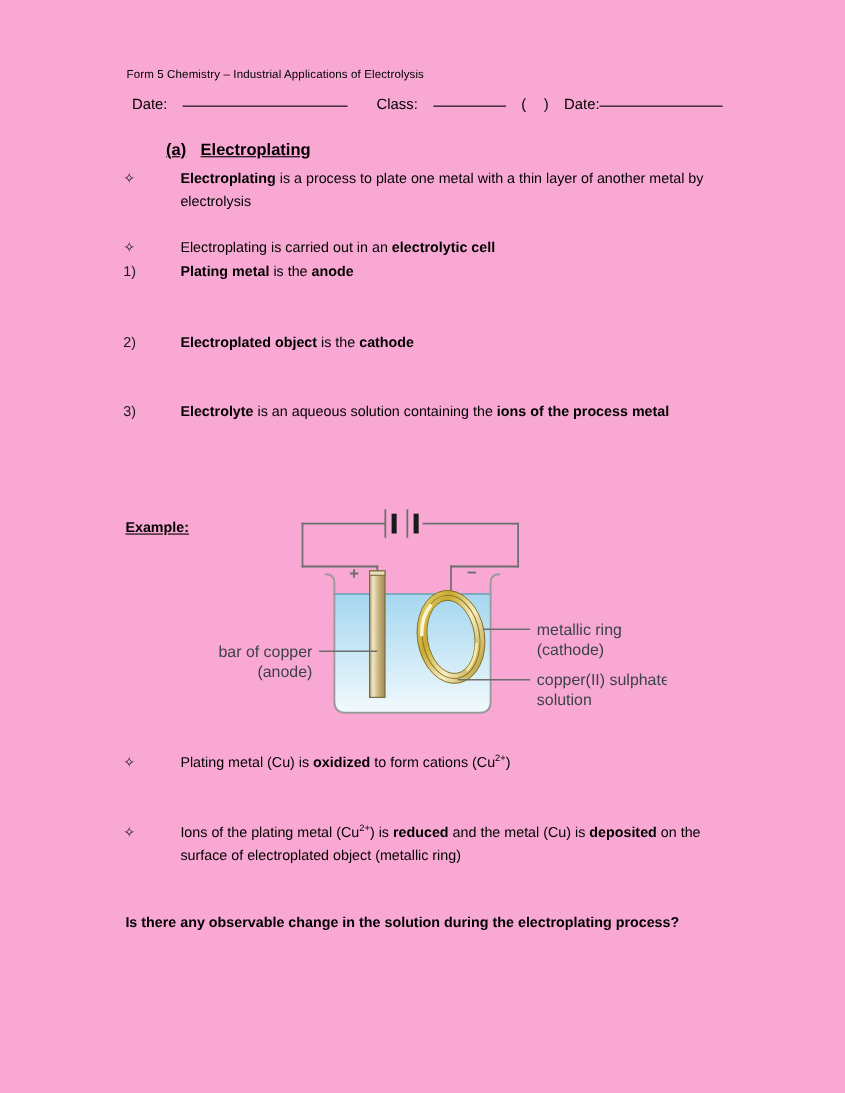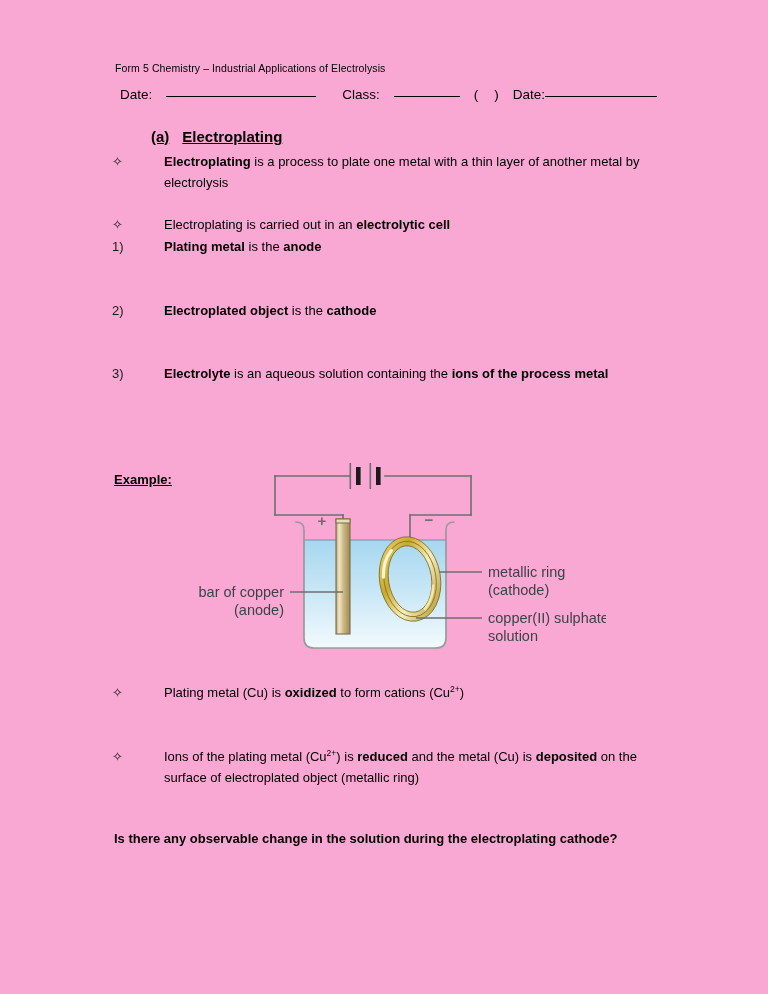--- a/index.html
+++ b/index.html
@@ -268,15 +268,15 @@
   <div class="row" style="left:112px; top:682px; width:560px;">
     <span class="marker star">✧</span>
     <span class="body">Plating metal (Cu) is <b>oxidized</b> to form cations (Cu<sup>2+</sup>)</span>
   </div>
 
   <div class="row" style="left:112px; top:746px; width:540px;">
     <span class="marker star">✧</span>
     <span class="body">Ions of the plating metal (Cu<sup>2+</sup>) is <b>reduced</b> and the metal (Cu) is <b>deposited</b> on the surface of electroplated object (metallic ring)</span>
   </div>
 
-  <div class="question">Is there any observable change in the solution during the electroplating cathode?</div>
+  <div class="question">Is there any observable change in the solution during the electroplating process?</div>
 
 </div>
 
 </body></html>

